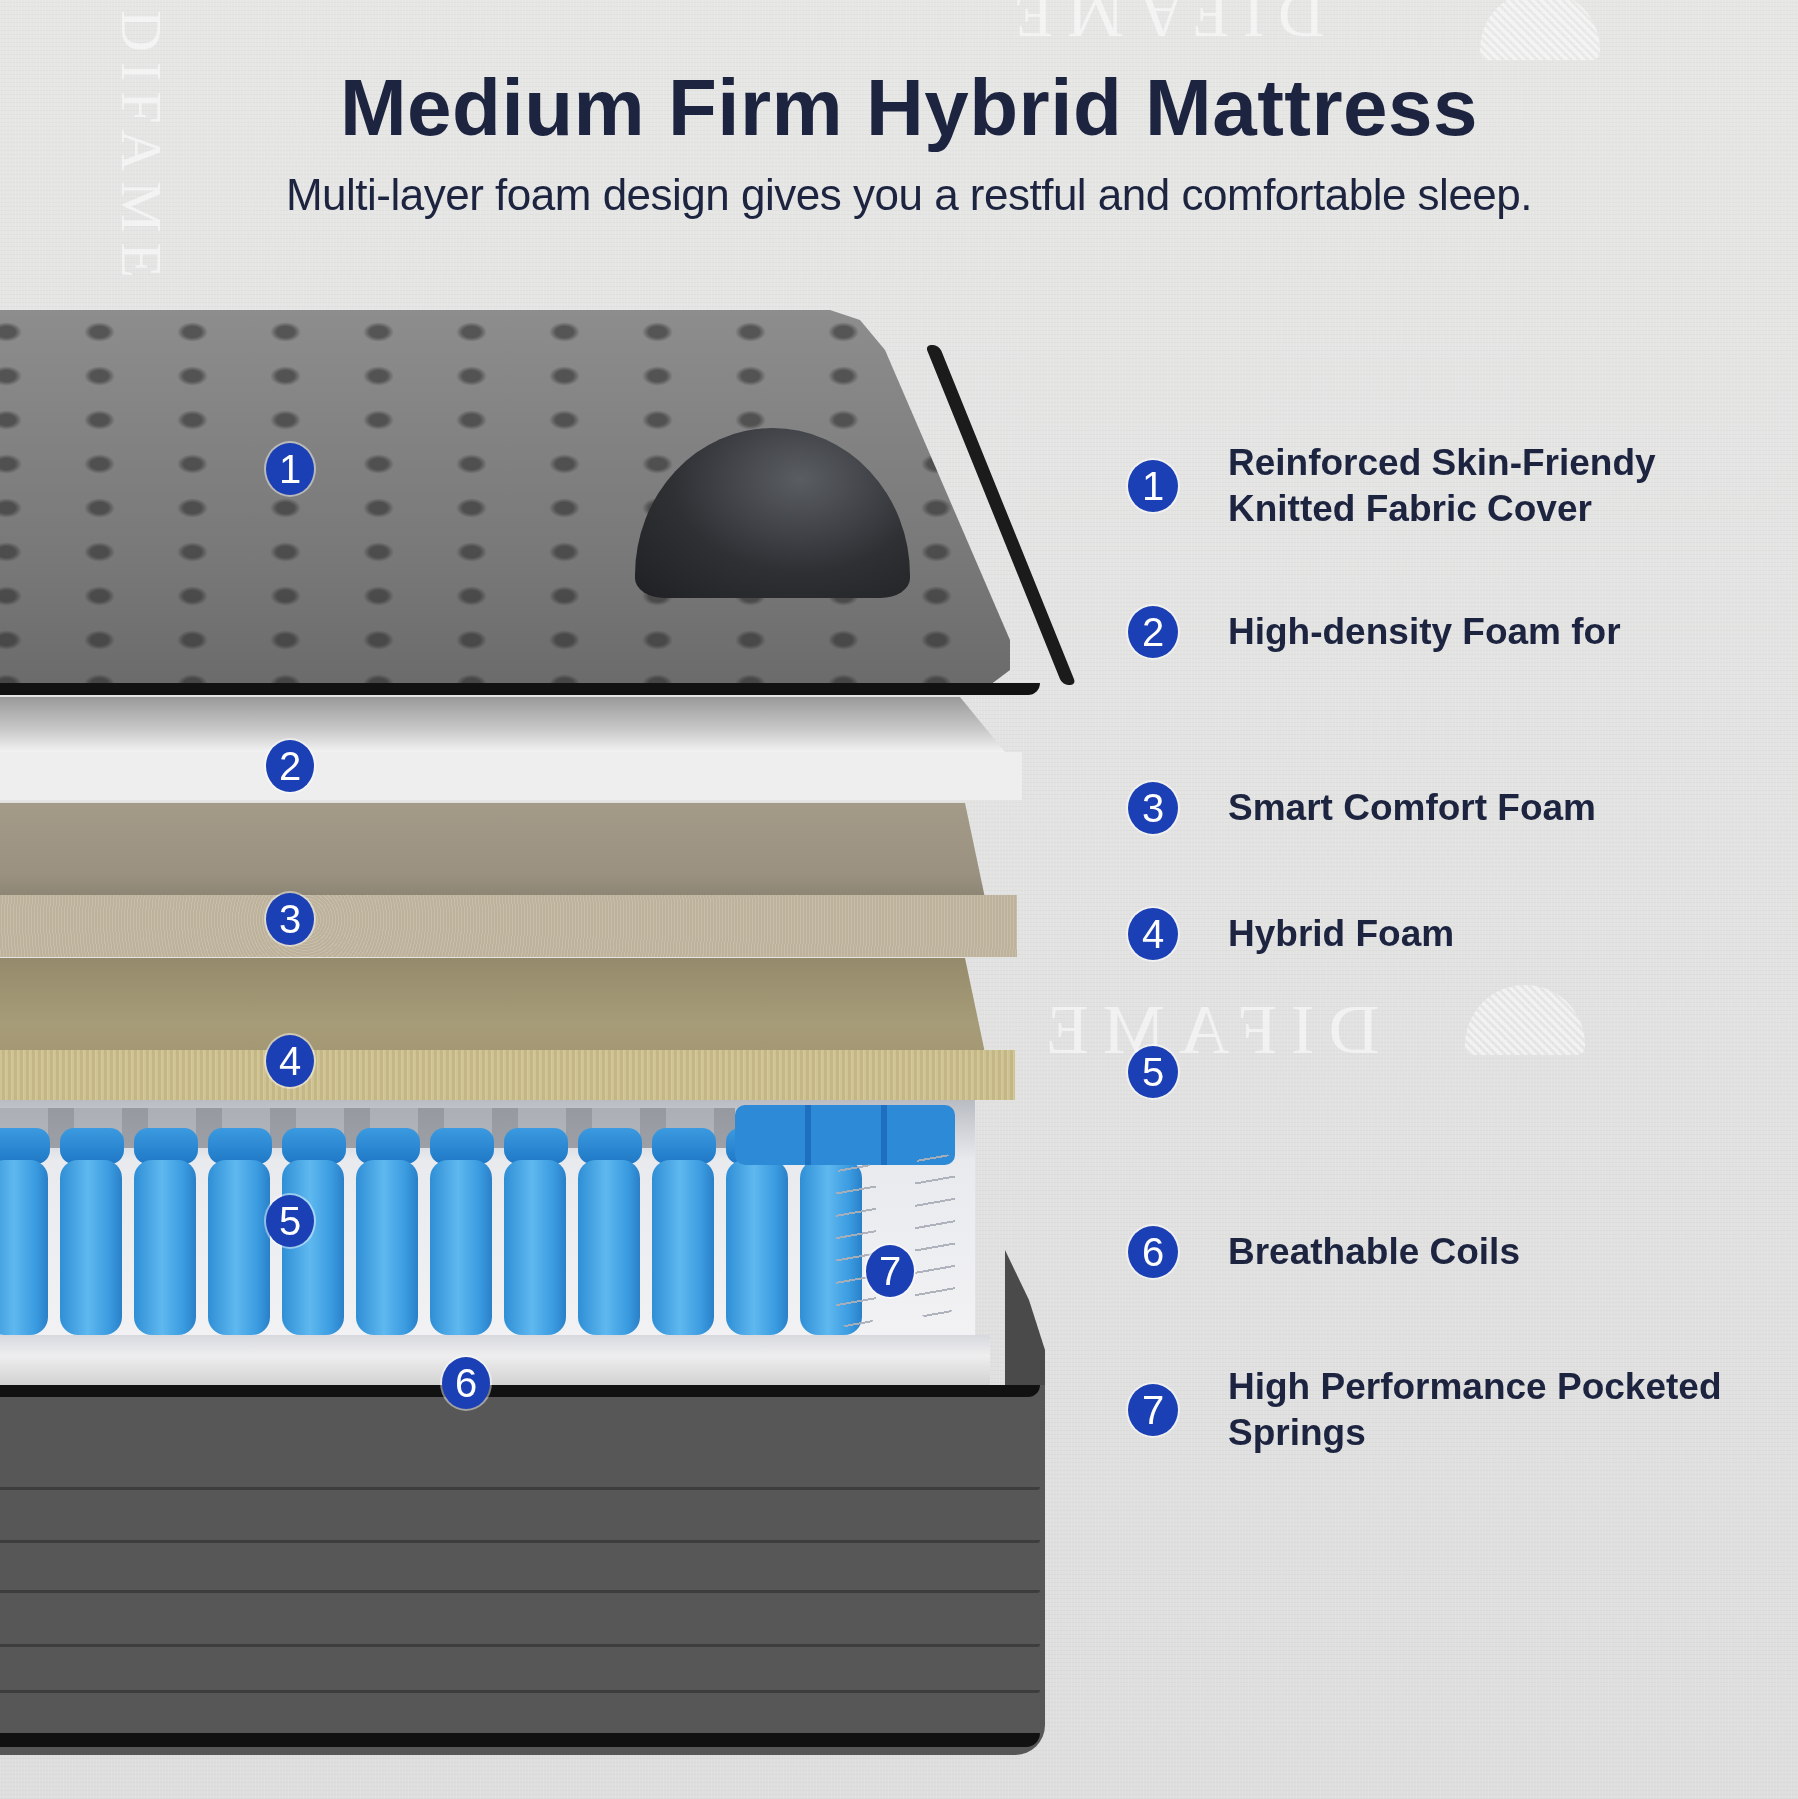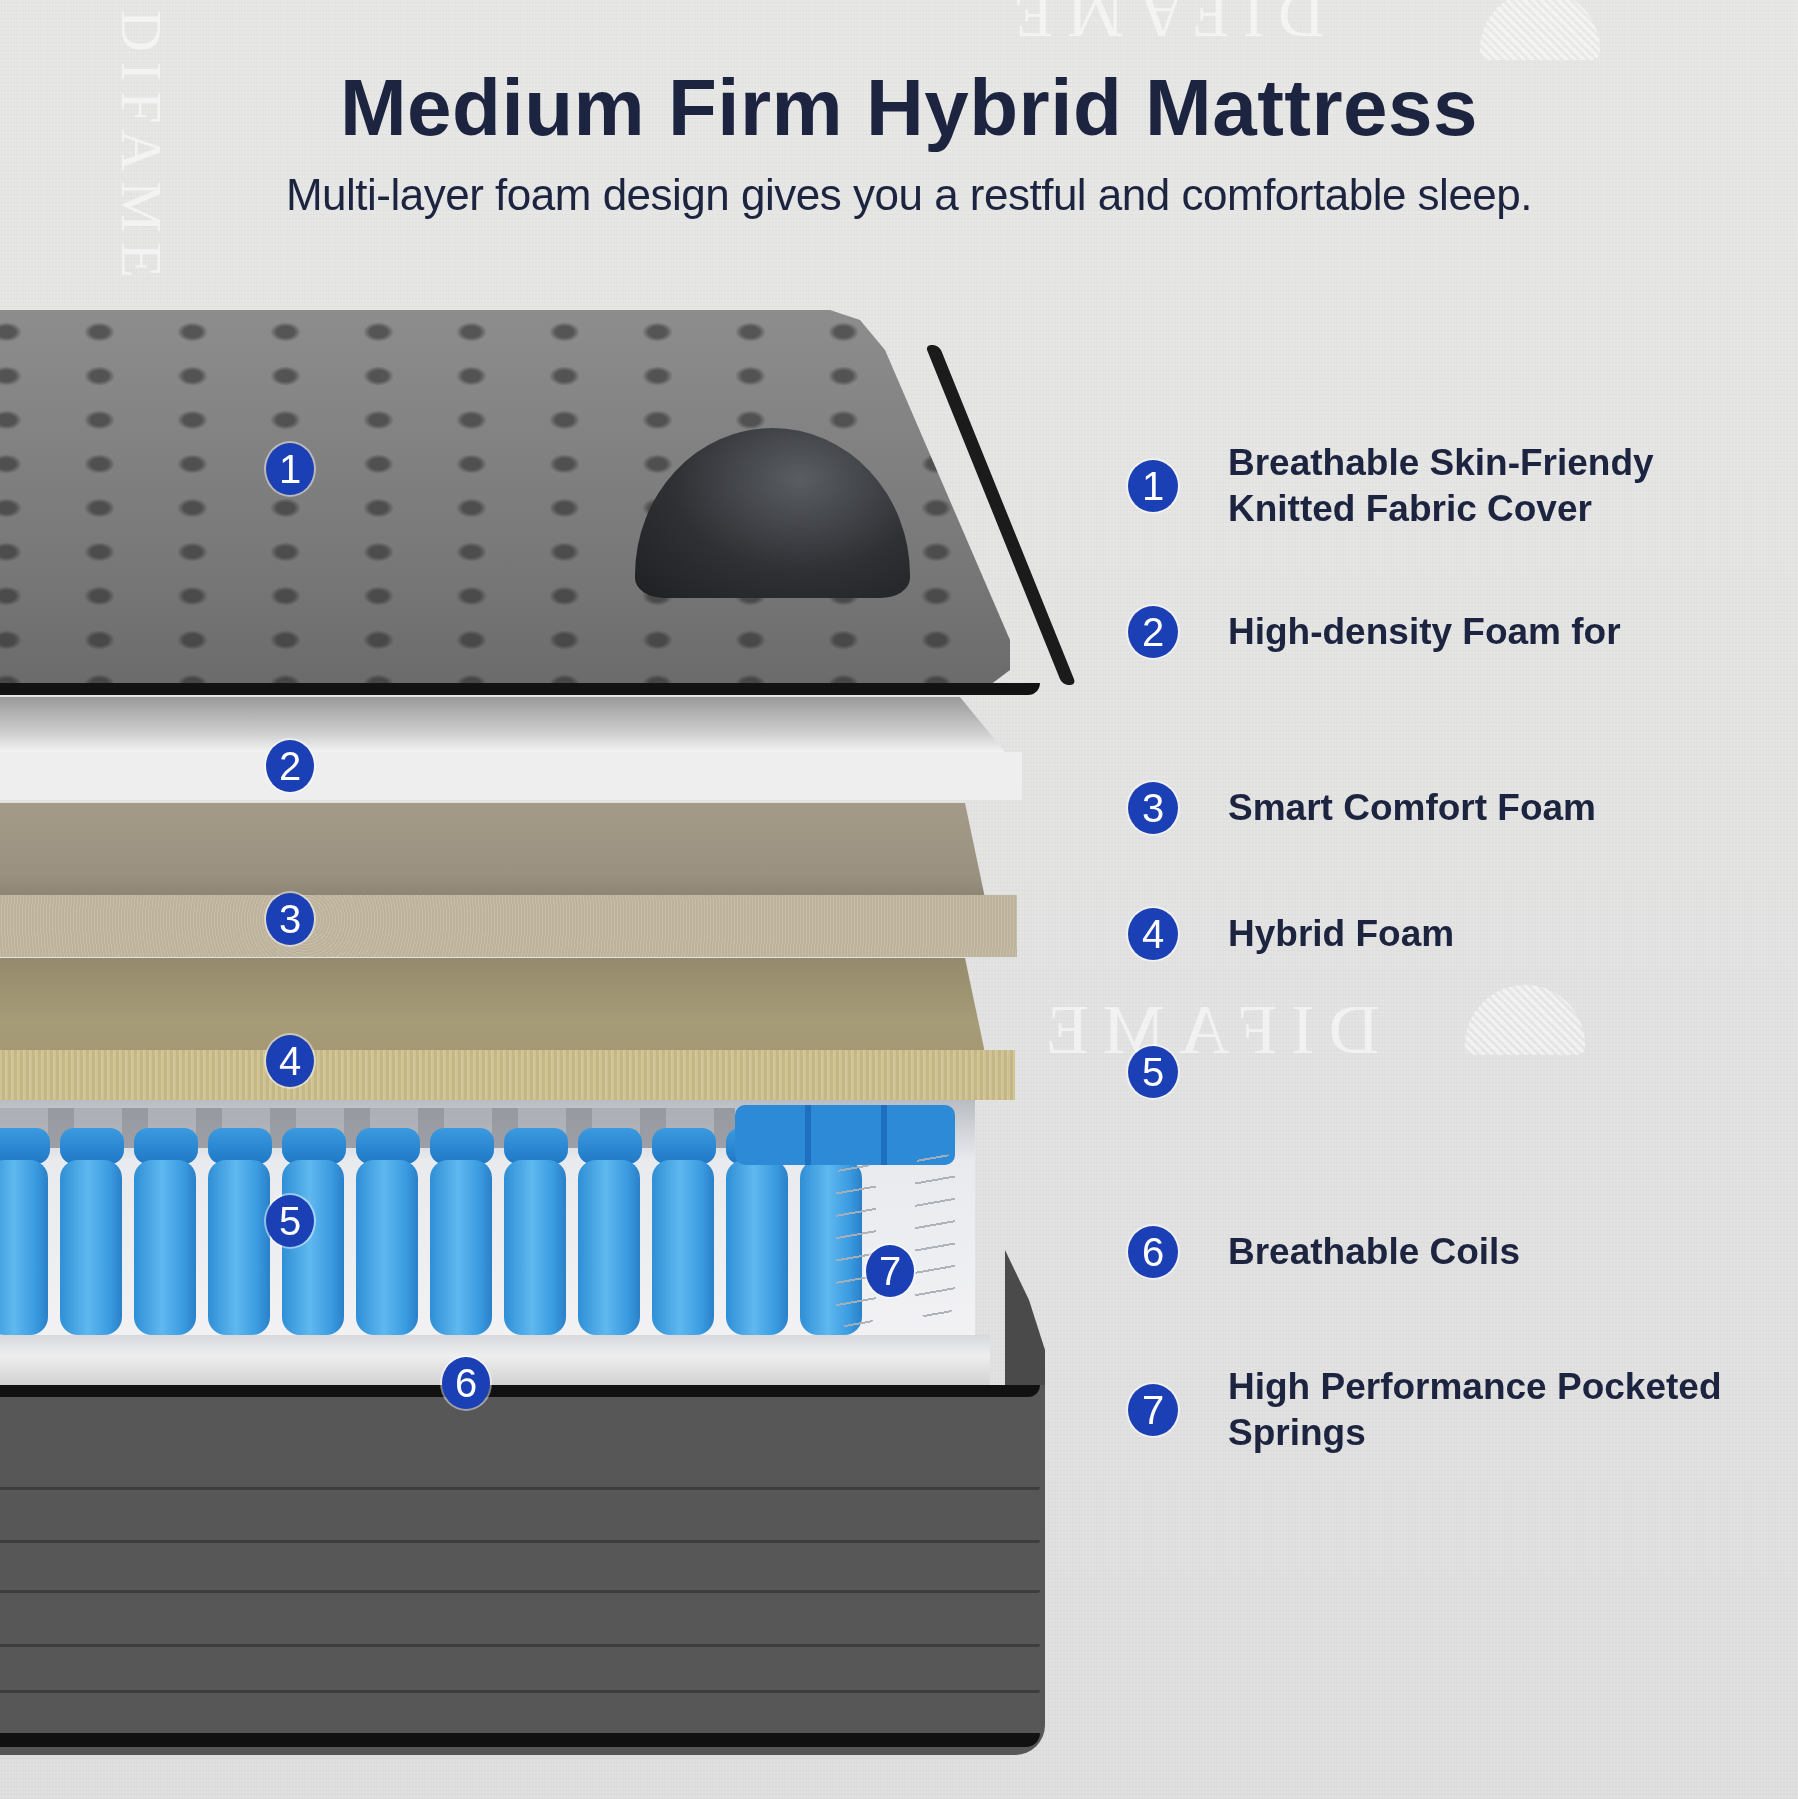--- a/index.html
+++ b/index.html
@@ -169,21 +169,21 @@
   <div class="badge" style="left:290px;top:919px;">3</div>
   <div class="badge" style="left:290px;top:1061px;">4</div>
   <div class="badge" style="left:290px;top:1221px;">5</div>
   <div class="badge" style="left:466px;top:1383px;">6</div>
   <div class="badge" style="left:890px;top:1271px;">7</div>
 </div>
 
 <div class="feature" style="top:440px;">
   <div class="fbadge">1</div>
   <div class="flabel">
-    <div>Breathable Skin-Friendy</div>
+    <div>Reinforced Skin-Friendy</div>
     <div>Knitted Fabric Cover</div>
   </div>
 </div>
 <div class="feature" style="top:606px;">
   <div class="fbadge">2</div>
   <div class="flabel">
     <div>High-density Foam for</div>
   </div>
 </div>
 <div class="feature" style="top:782px;">

